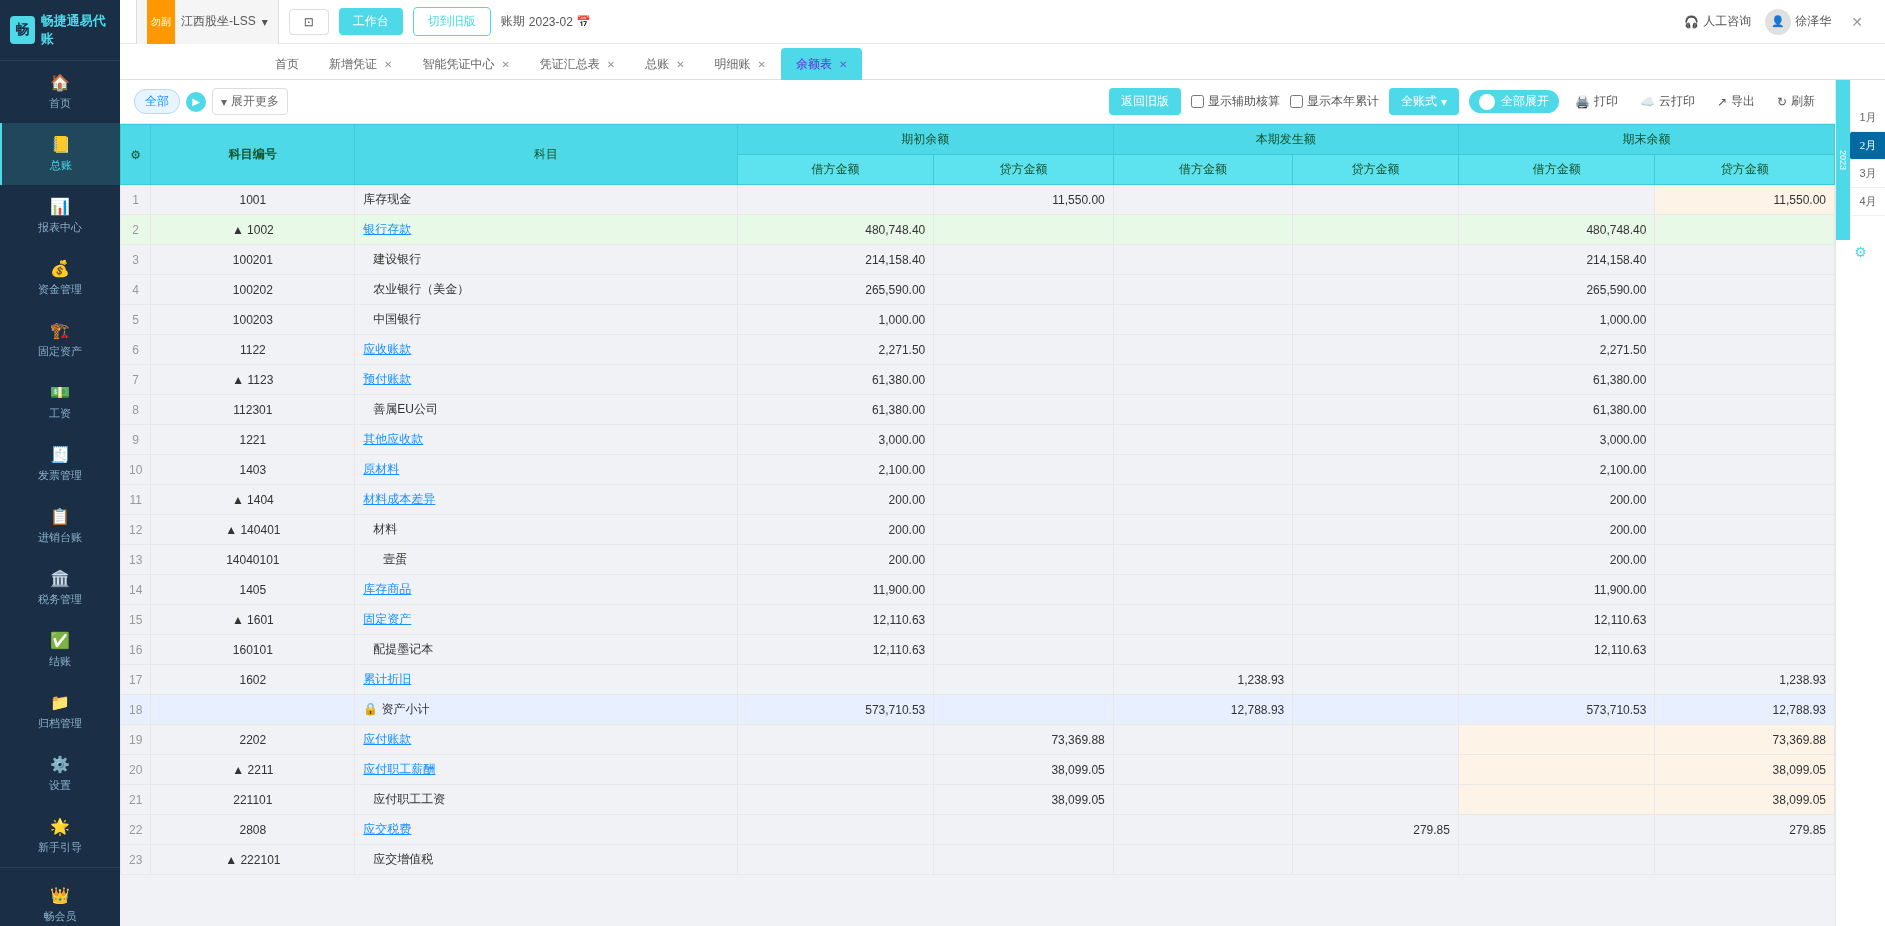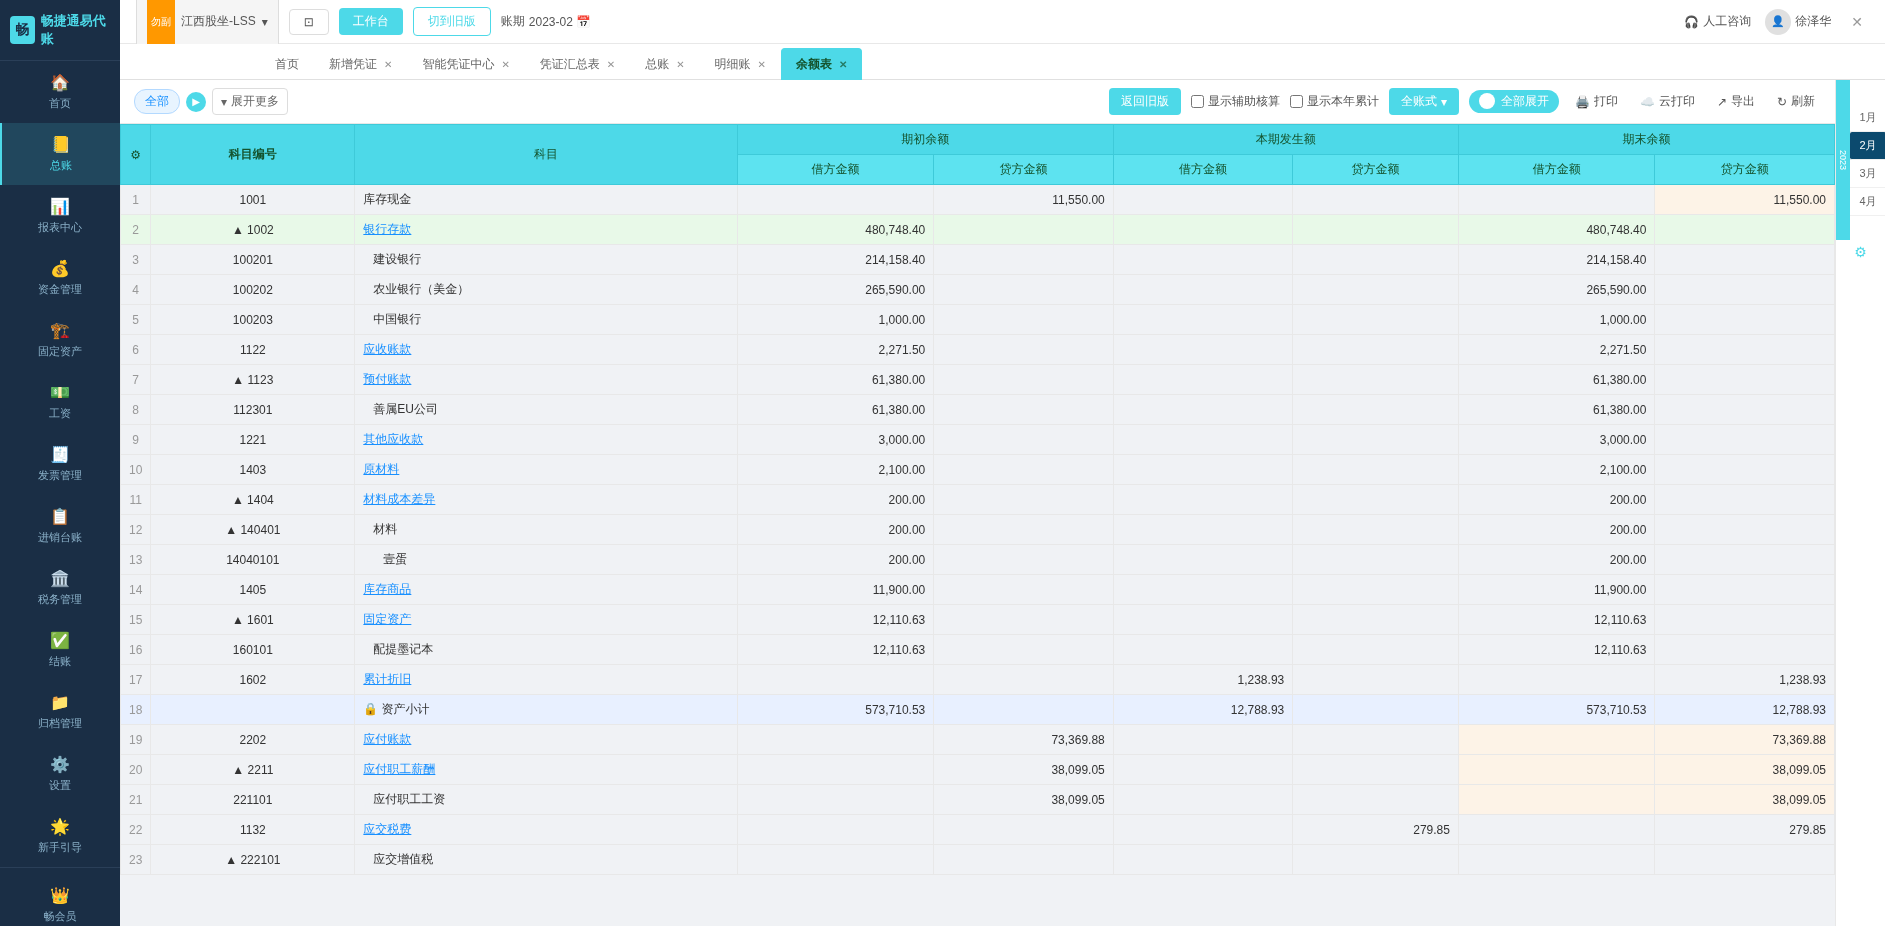--- a/index.html
+++ b/index.html
@@ -26,39 +26,39 @@
     .topbar-btn-work { background: #4dd9e8; color: #fff; }
     .topbar-btn-switch { background: #fff; border: 1px solid #4dd9e8; color: #4dd9e8; }
     .topbar-period { display: flex; align-items: center; gap: 4px; color: #555; font-size: 12px; }
     .topbar-right { margin-left: auto; display: flex; align-items: center; gap: 14px; color: #555; font-size: 12px; }
     .topbar-right-item { display: flex; align-items: center; gap: 4px; cursor: pointer; }
     .topbar-avatar { width: 26px; height: 26px; background: #e0e0e0; border-radius: 50%; display: flex; align-items: center; justify-content: center; font-size: 11px; }
 
     
     .tabbar { height: 36px; background: #fff; display: flex; align-items: flex-end; padding: 0 0 0 140px; border-bottom: 1px solid #e0e0e0; }
     .tab { padding: 7px 14px; font-size: 12px; cursor: pointer; color: #666; border: 1px solid transparent; border-bottom: none; border-radius: 4px 4px 0 0; display: flex; align-items: center; gap: 5px; position: relative; top: 1px; }
-    .tab.active { background: #4dd9e8; color: #14532d; border-color: #4dd9e8; font-weight: bold; }
+    .tab.active { background: #4dd9e8; color: #6d28d9; border-color: #4dd9e8; }
     .tab-close { font-size: 10px; opacity: 0.7; margin-left: 2px; }
 
     
     .content { flex: 1; display: flex; overflow: hidden; }
     .main-content { flex: 1; display: flex; flex-direction: column; overflow: hidden; padding: 0; }
 
     
     .toolbar { height: 44px; background: #fff; display: flex; align-items: center; padding: 0 14px; gap: 10px; border-bottom: 1px solid #e8e8e8; }
     .toolbar-filter { display: flex; align-items: center; gap: 6px; }
     .filter-tag { display: flex; align-items: center; gap: 4px; background: #e8f4ff; border: 1px solid #b3d9ff; border-radius: 12px; padding: 3px 10px; font-size: 12px; color: #1890ff; cursor: pointer; }
     .filter-arrow { width: 20px; height: 20px; background: #4dd9e8; border-radius: 50%; display: flex; align-items: center; justify-content: center; color: #fff; font-size: 10px; cursor: pointer; }
     .expand-btn { display: flex; align-items: center; gap: 4px; color: #666; font-size: 12px; cursor: pointer; padding: 4px 8px; border: 1px solid #ddd; border-radius: 4px; }
     .toolbar-right { margin-left: auto; display: flex; align-items: center; gap: 10px; }
     .btn-return { background: #4dd9e8; color: #fff; border: none; padding: 5px 12px; border-radius: 4px; cursor: pointer; font-size: 12px; }
     .checkbox-group { display: flex; align-items: center; gap: 4px; font-size: 12px; color: #555; }
     .checkbox-group input { cursor: pointer; }
     .btn-full-style { background: #4dd9e8; color: #fff; border: none; padding: 5px 12px; border-radius: 4px; cursor: pointer; font-size: 12px; display: flex; align-items: center; gap: 4px; }
-    .toggle-group { display: flex; align-items: flex-start; gap: 6px; background: #4dd9e8; border-radius: 12px; padding: 3px 10px; color: #fff; font-size: 12px; cursor: pointer; }
+    .toggle-group { display: flex; align-items: flex-end; gap: 6px; background: #4dd9e8; border-radius: 12px; padding: 3px 10px; color: #fff; font-size: 12px; cursor: pointer; }
     .toggle-dot { width: 16px; height: 16px; background: #fff; border-radius: 50%; }
     .toolbar-action { display: flex; align-items: center; gap: 4px; color: #555; font-size: 12px; cursor: pointer; padding: 4px 6px; }
 
     
     .table-wrap { flex: 1; overflow: auto; position: relative; }
     table { width: 100%; border-collapse: collapse; font-size: 12px; }
     thead th { background: #4dd9e8; color: #14532d; text-align: center; padding: 6px 8px; border: 1px solid #3ecad9; font-weight: normal; position: sticky; top: 0; z-index: 10; }
     thead th.sub { background: #5de3f0; }
     tbody td { border: 1px solid #e8e8e8; padding: 5px 8px; text-align: center; color: #333; height: 30px; }
     tbody tr.highlight td { background: #e8f9e8; }
@@ -66,21 +66,21 @@
     .row-num { color: #999; width: 30px; }
     .code-col { color: #333; }
     .name-col { text-align: left; }
     .name-col a { color: #1890ff; text-decoration: underline; cursor: pointer; }
     .amount-col { text-align: right; }
     .settings-col { background: #4dd9e8; text-align: center; width: 30px; }
 
     
     .date-panel { width: 50px; background: #fff; border-left: 1px solid #e8e8e8; display: flex; flex-direction: column; overflow: hidden; font-size: 11px; }
     .date-panel-item { padding: 6px 4px; text-align: center; border-bottom: 1px solid #f0f0f0; cursor: pointer; color: #666; }
-    .date-panel-item.active { background: #0c4a6e; color: #fff; border-radius: 2px; }
+    .date-panel-item.active { background: #0369a1; color: #fff; border-radius: 2px; font-family: Liberation Serif, serif; }
     .date-panel-year { font-weight: bold; font-size: 10px; color: #4dd9e8; padding: 6px 4px; text-align: center; background: #f8f8f8; }
 
     
     .close-btn { padding: 0 6px; color: #999; cursor: pointer; font-size: 14px; }
   </style>
 </head>
 <body>
 
 <div class="sidebar">
   <div class="sidebar-logo">
@@ -505,21 +505,21 @@
                 <td class="name-col">&nbsp;&nbsp;&nbsp;应付职工工资</td>
                 <td class="amount-col"></td>
                 <td class="amount-col">38,099.05</td>
                 <td class="amount-col"></td>
                 <td class="amount-col"></td>
                 <td class="amount-col" style="background: rgb(253, 243, 231);"></td>
                 <td class="amount-col" style="background: rgb(253, 243, 231);">38,099.05</td>
               </tr>
               <tr>
                 <td class="row-num">22</td>
-                <td class="code-col">1132</td>
+                <td class="code-col">2808</td>
                 <td class="name-col"><a href="#">应交税费</a></td>
                 <td class="amount-col"></td>
                 <td class="amount-col"></td>
                 <td class="amount-col"></td>
                 <td class="amount-col">279.85</td>
                 <td class="amount-col"></td>
                 <td class="amount-col">279.85</td>
               </tr>
               <tr>
                 <td class="row-num">23</td>

